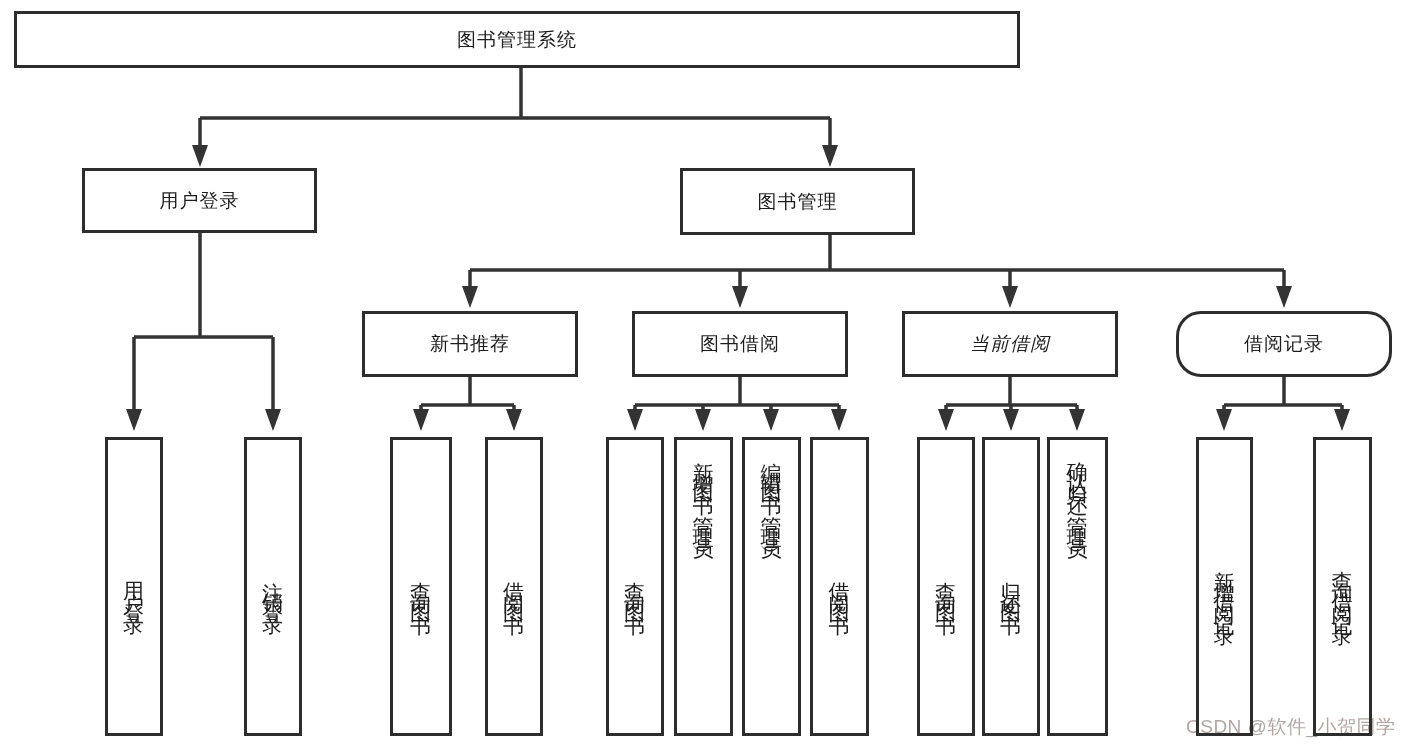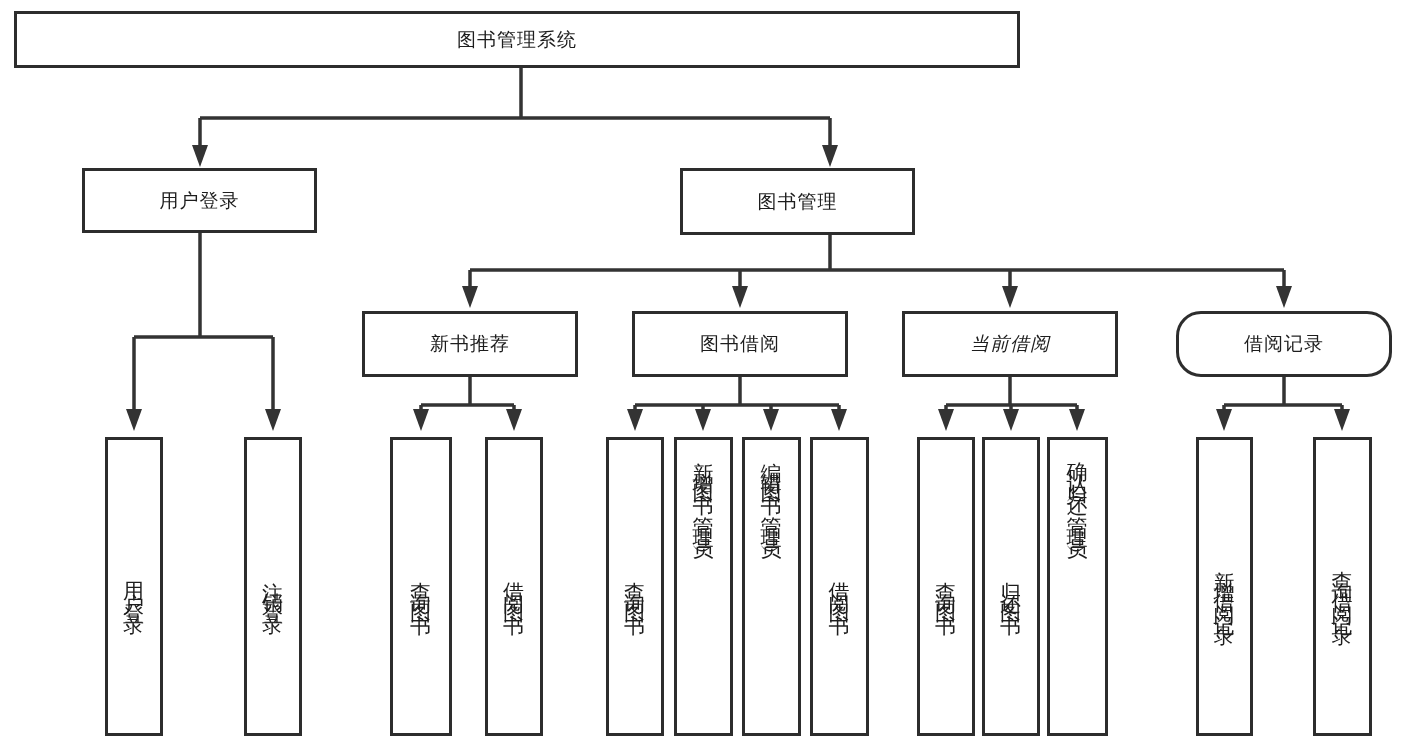--- a/index.html
+++ b/index.html
@@ -105,20 +105,21 @@
       <polygon points="771,431 763,409 779,409"></polygon>
       <polygon points="839,431 831,409 847,409"></polygon>
       <polygon points="946,431 938,409 954,409"></polygon>
       <polygon points="1011,431 1003,409 1019,409"></polygon>
       <polygon points="1077,431 1069,409 1085,409"></polygon>
       <polygon points="1224,431 1216,409 1232,409"></polygon>
       <polygon points="1342,431 1334,409 1350,409"></polygon>
     </g>
   </svg>
 
+  <div class="watermark">CSDN @软件_小贺同学</div>
 
   <div class="box hbox" style="left:14px; top:11px; width:1006px; height:57px;">
     <span>图书管理系统</span>
   </div>
 
   <div class="box hbox" style="left:82px; top:168px; width:235px; height:65px;">
     <span>用户登录</span>
   </div>
   <div class="box hbox" style="left:680px; top:168px; width:235px; height:67px;">
     <span>图书管理</span>

